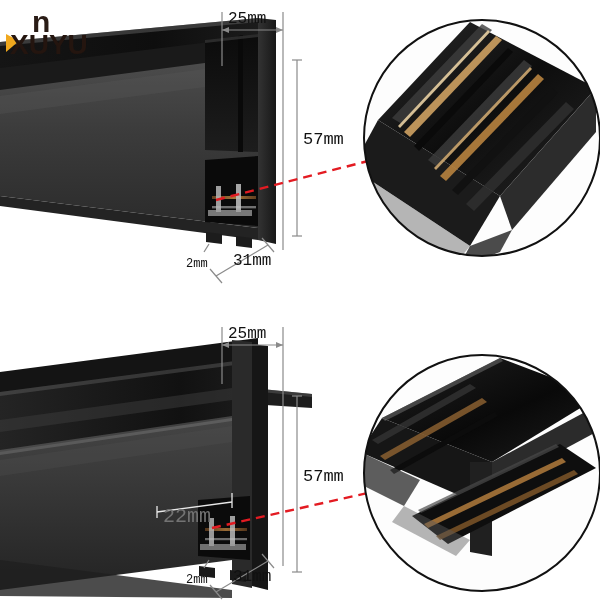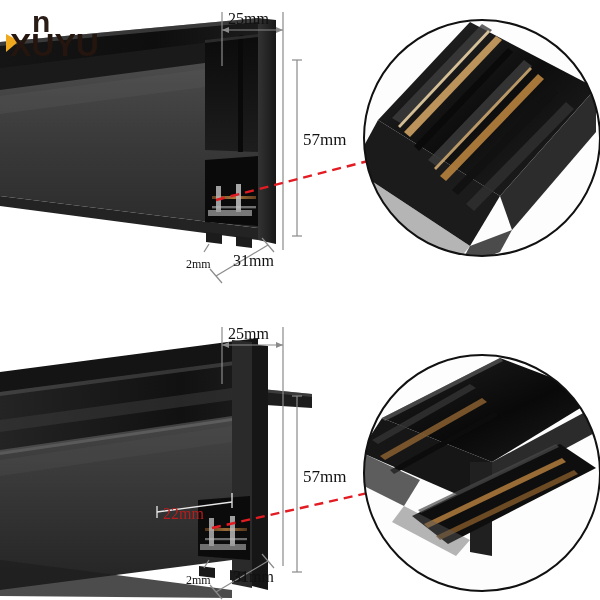--- a/index.html
+++ b/index.html
@@ -30,48 +30,48 @@
   }
   #logo .logo-tri {
     position: absolute; left: 2px; top: 26px;
     width: 0; height: 0;
     border-left: 13px solid #f0a81e;
     border-top: 7px solid transparent;
     border-bottom: 11px solid transparent;
   }
   #logo .logo-text {
     position: absolute; left: 6px; top: 22px;
-    font-size: 32px; font-weight: bold;
+    font-size: 28px; font-weight: bold;
     color: #24150f; letter-spacing: 0px; line-height: 30px;
   }
 
   
   .dim {
     position: absolute;
-    font-family: Liberation Serif, serif;
+    font-family: Liberation Mono, monospace;
     color: #111111;
     white-space: nowrap;
     z-index: 30;
     text-align: center;
   }
   .dim-25a { left: 228px; top: 10px;  font-size: 16px; }
   .dim-57a { left: 303px; top: 130px; font-size: 17px; }
   .dim-2a  { left: 186px; top: 257px; font-size: 12px; }
   .dim-31a { left: 233px; top: 252px; font-size: 16px; }
 
   .caption {
     position: absolute; left: 0; top: 281px; width: 570px;
     text-align: center;
     font-size: 20px; color: #111111; letter-spacing: 0.1px;
     z-index: 30;
   }
 
   .dim-25b { left: 228px; top: 325px; font-size: 16px; }
   .dim-57b { left: 303px; top: 467px; font-size: 17px; }
-  .dim-22b { left: 163px; top: 505px; font-size: 16px; color: #b91c1c; }
+  .dim-22b { left: 163px; top: 505px; font-size: 20px; color: #737373; }
   .dim-2b  { left: 186px; top: 573px; font-size: 12px; }
   .dim-31b { left: 233px; top: 568px; font-size: 16px; }
 </style>
 </head>
 <body>
 
 <div id="stage">
 
   <svg class="layer" viewBox="0 0 600 600" xmlns="http://www.w3.org/2000/svg">
     <defs>

